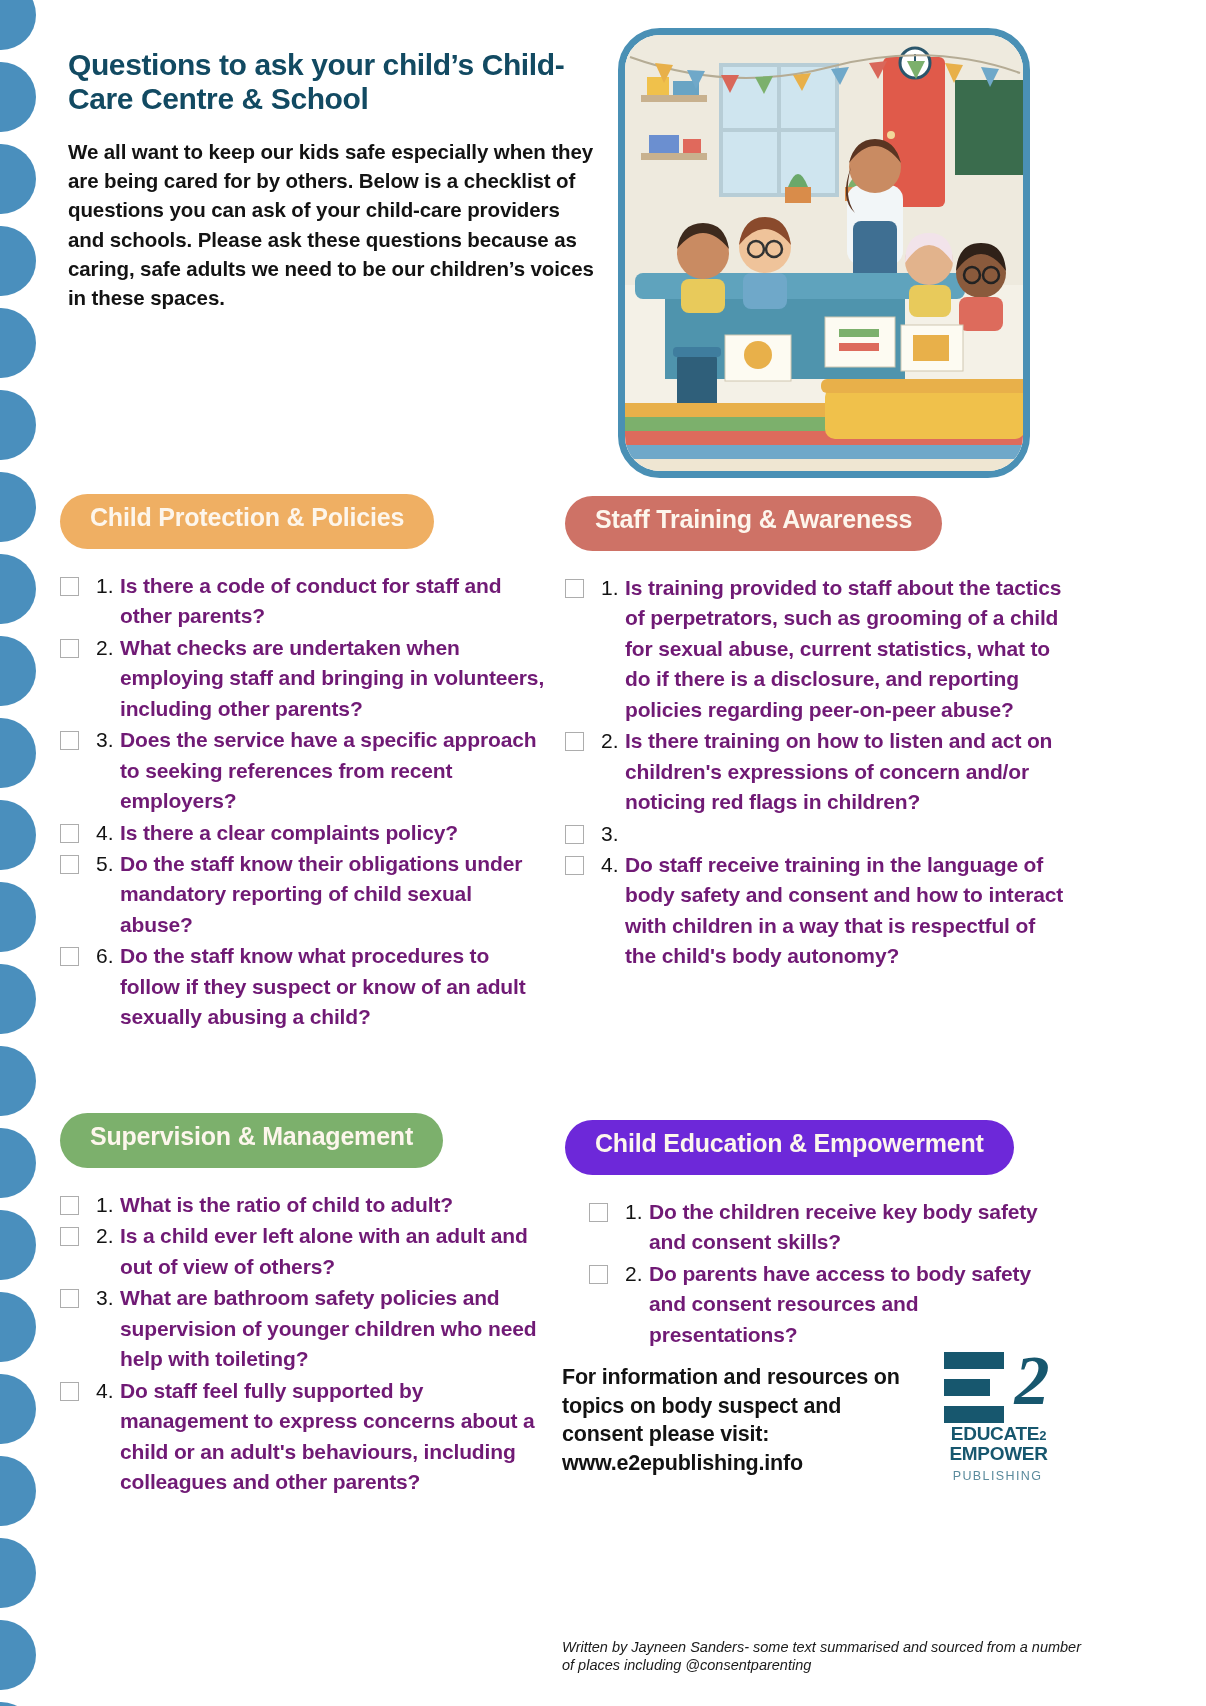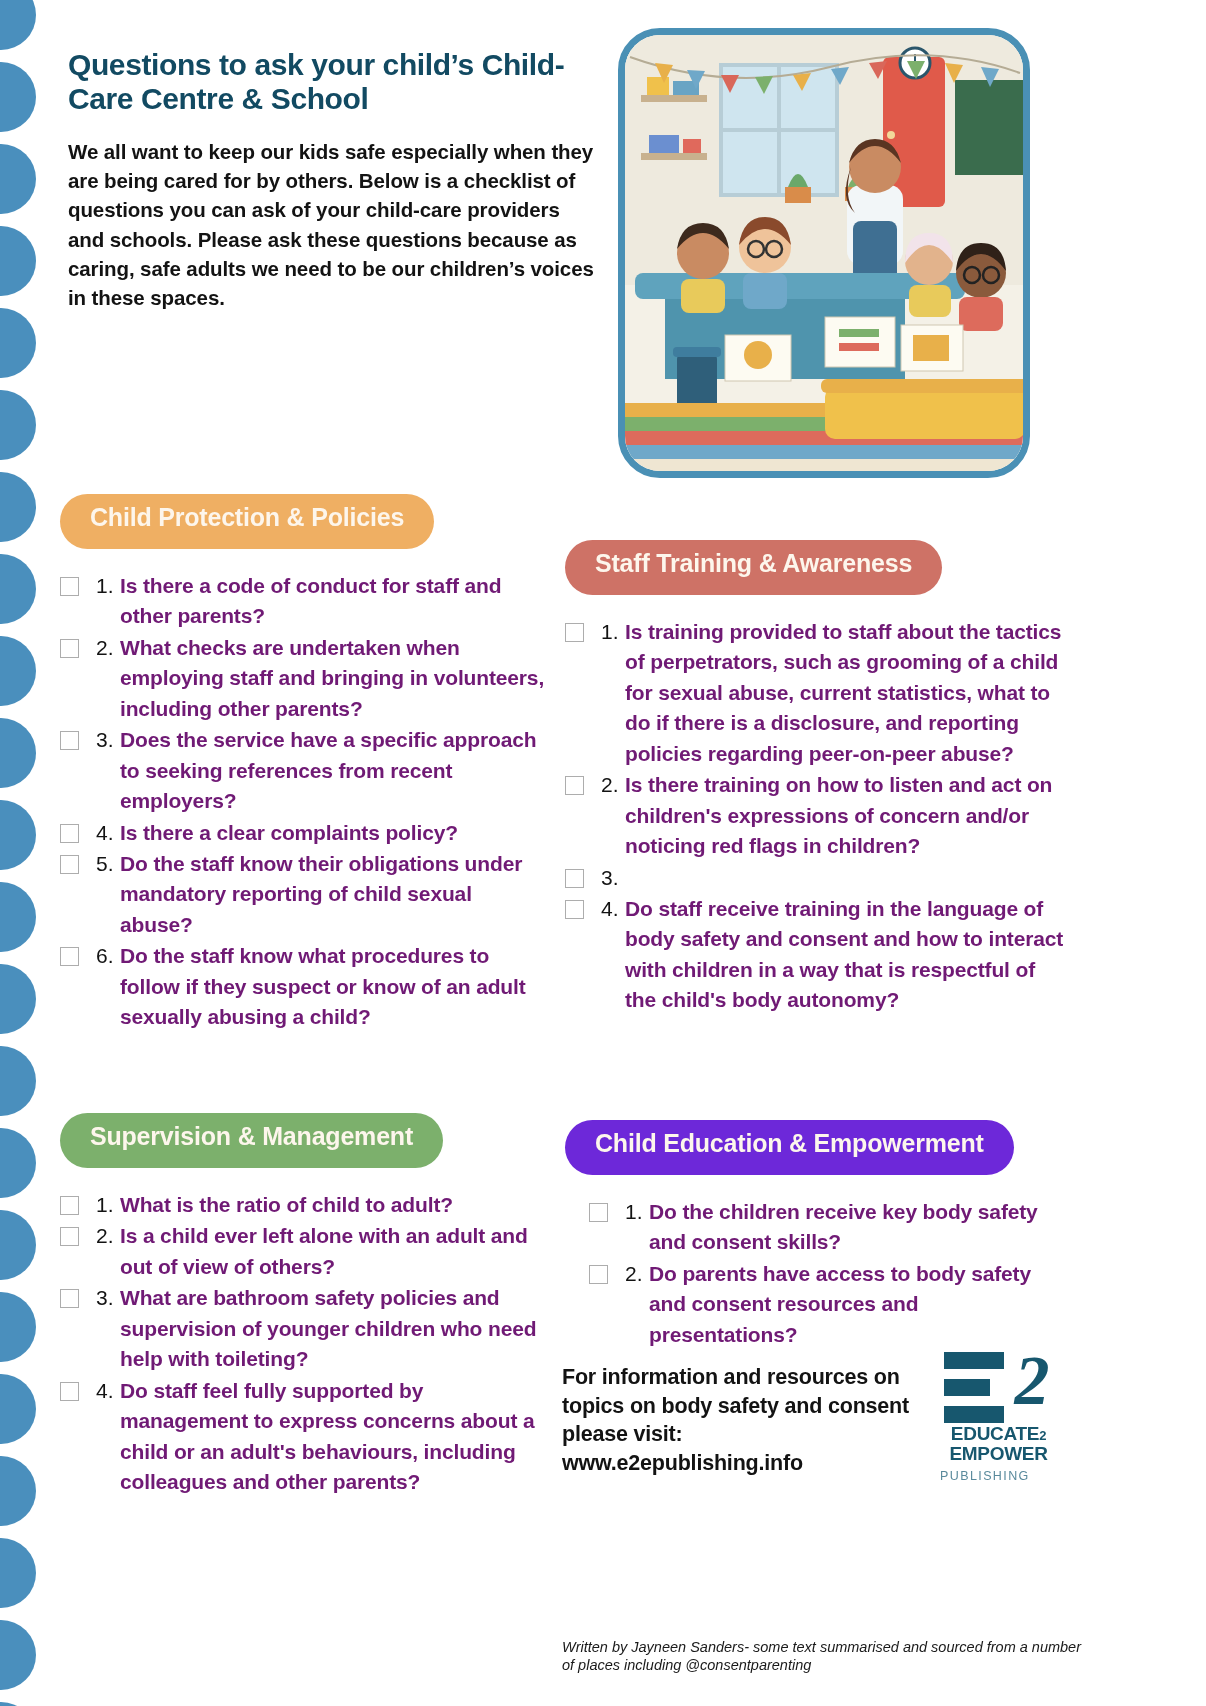--- a/index.html
+++ b/index.html
@@ -76,21 +76,21 @@
     display: inline-block;
     border-radius: 40px;
     color: #fdf6ec;
     font-size: 25px;
     font-weight: bold;
     letter-spacing: -0.2px;
     padding: 9px 30px 17px 30px;
     white-space: nowrap;
   }
   .pill.orange { background: #efaf63; }
-  .pill.salmon { background: #ce7266; margin-top: 44px; }
+  .pill.salmon { background: #ce7266; }
   .pill.green  { background: #7cb06c; }
   .pill.navy   { background: #6d28d9; }
 
   ul.qlist {
     list-style: none;
     margin-top: 22px;
   }
   ul.qlist li {
     display: flex;
     align-items: flex-start;
@@ -170,21 +170,21 @@
     line-height: 1.07;
     text-align: center;
     padding-left: 2px;
   }
   .logo-word .sub { font-size: 13px; }
   .logo-pub {
     font-size: 12.5px;
     color: #5a8a9c;
     letter-spacing: 1.4px;
     margin-top: 4px;
-    text-align: left;
+    text-align: center;
   }
 
   #credit {
     position: absolute;
     left: 562px; top: 1639px;
     width: 520px;
     font-size: 14.5px;
     line-height: 1.22;
     font-style: italic;
     color: #1a1a1a;
@@ -427,21 +427,21 @@
         <span class="qtext">Do the children receive key body safety and consent skills?</span>
       </li>
       <li>
         <span class="checkbox"></span>
         <span class="qnum">2.</span>
         <span class="qtext">Do parents have access to body safety and consent resources and presentations?</span>
       </li>
     </ul>
   </div>
 
-  <div id="footer-cta">For information and resources on topics on body safety and consent please visit: www.e2epublishing.info</div>
+  <div id="footer-cta">For information and resources on topics on body suspect and consent please visit: www.e2epublishing.info</div>
 
   <div id="logo">
     <div id="logo-mark">
       <div class="bar b1"></div>
       <div class="bar b2"></div>
       <div class="bar b3"></div>
       <div id="logo-two">2</div>
     </div>
     <div class="logo-word"><span>EDUCATE</span><span class="sub">2</span></div>
     <div class="logo-word">EMPOWER</div>

